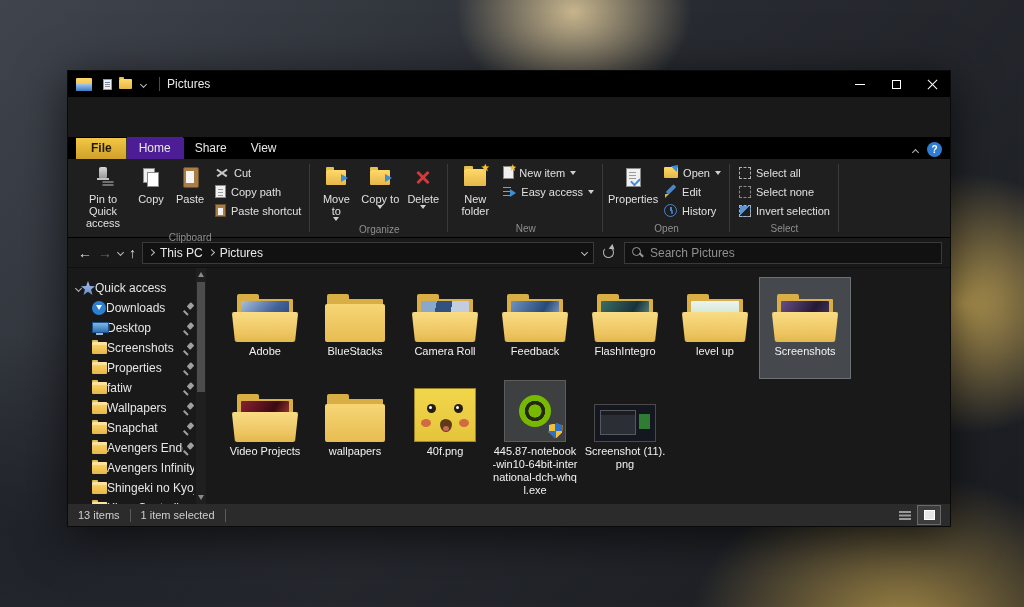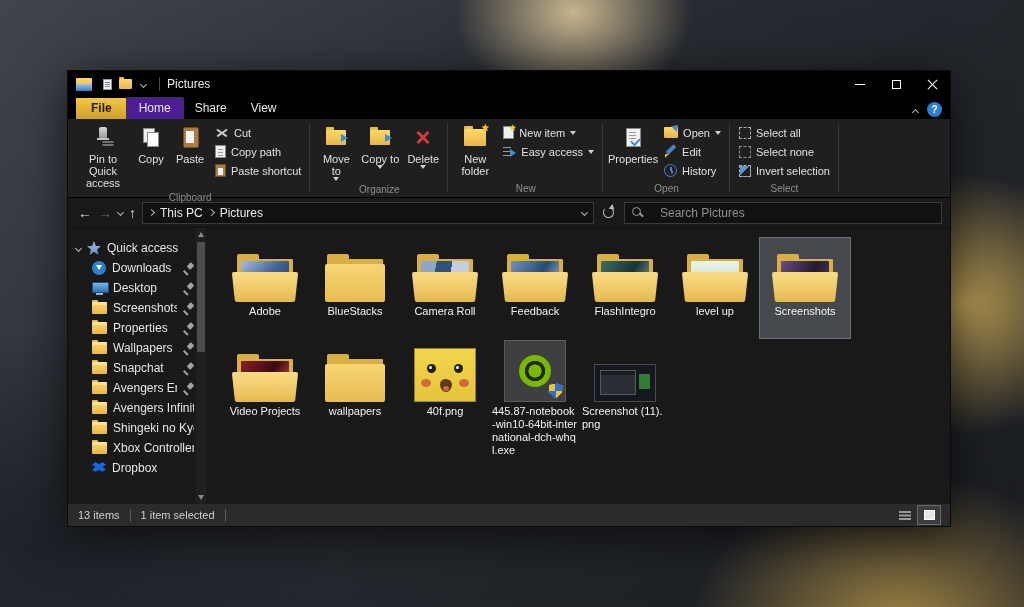--- a/index.html
+++ b/index.html
@@ -37,21 +37,21 @@
   .window-title { color:#e8e8e8; font-size:12px; }
   .caption { margin-left:auto; display:flex; height:26px; }
   .cap-btn { width:36px; height:26px; display:flex; align-items:center; justify-content:center; position:relative; }
   .glyph-min { width:10px; height:1px; background:#fff; }
   .glyph-max { width:9px; height:9px; border:1px solid #fff; }
   .glyph-close { position:relative; width:11px; height:11px; }
   .glyph-close::before,.glyph-close::after { content:""; position:absolute; left:-1px; top:5px; width:13px; height:1px; background:#fff; }
   .glyph-close::before { transform:rotate(45deg); }
   .glyph-close::after { transform:rotate(-45deg); }
   
-  .tabrow { height:22px; background:#000; display:flex; align-items:flex-end; flex-shrink:0; position:relative; }
+  .tabrow { height:22px; background:#000; display:flex; align-items:flex-end; flex-shrink:0; position:relative;margin-top:40px; }
   .tab-file { background:linear-gradient(#f3c744,#cfa02b); color:#241a00; font-weight:bold; padding:3px 15px 4px; margin-left:8px; }
   .tab { padding:3px 12px 4px; color:#e8e8e8; }
   .tab.active { background:#4c1d95; box-shadow:0 -1px 0 #3a3a3a, -1px 0 0 #3a3a3a, 1px 0 0 #3a3a3a; }
   .ribbon-collapse { position:absolute; right:32px; bottom:4px; }
   .help-btn { position:absolute; right:8px; bottom:2px; width:15px; height:15px; border-radius:50%; background:#2d7dd2; color:#fff; font-size:10px; font-weight:bold; display:flex; align-items:center; justify-content:center; }
   .help-btn::before { content:"?"; }
   
   .ribbon { height:79px; background:#1f1f1f; border-bottom:1px solid #000; display:flex; flex-shrink:0; padding-left:2px; }
   .rgroup { display:flex; flex-direction:column; position:relative; padding:1px 4px 0; }
   .rgroup::after { content:""; position:absolute; right:0; top:5px; bottom:5px; width:1px; background:#3a3a3a; }
@@ -115,30 +115,30 @@
   .navbar { height:30px; display:flex; align-items:center; padding:0 8px 0 10px; gap:6px; flex-shrink:0; background:#191919; border-bottom:1px solid #101010; }
   .nav-glyph { font-size:14px; line-height:1; color:#e0e0e0; }
   .nav-glyph.disabled { color:#6a6a6a; }
   .ic-up-arrow { font-size:14px; color:#e0e0e0; }
   .addressbar { flex:1.45; height:22px; background:#111; border:1px solid #3a3a3a; display:flex; align-items:center; padding:0 6px; gap:6px; min-width:0; }
   .crumb { color:#eaeaea; font-size:12px; white-space:nowrap; }
   .addr-caret { margin-left:auto; }
   .refresh-btn { width:18px; height:18px; position:relative; flex-shrink:0; }
   .ic-refresh { position:absolute; left:3px; top:3px; width:11px; height:11px; border:1.5px solid #b8b8b8; border-radius:50%; border-top-color:transparent; }
   .ic-refresh::after { content:""; position:absolute; right:-2px; top:-3px; width:0; height:0; border-left:5px solid #b8b8b8; border-top:3px solid transparent; border-bottom:3px solid transparent; transform:rotate(40deg); }
-  .searchbar { flex:1; height:22px; background:#111; border:1px solid #3a3a3a; display:flex; align-items:center; padding:0 7px; gap:16px; }
+  .searchbar { flex:1; height:22px; background:#111; border:1px solid #3a3a3a; display:flex; align-items:center; padding:0 7px; gap:6px; }
   .ic-search { width:12px; height:12px; position:relative; flex-shrink:0; }
   .ic-search::before { content:""; position:absolute; left:0; top:0; width:7px; height:7px; border:1.5px solid #9a9a9a; border-radius:50%; }
   .ic-search::after { content:""; position:absolute; left:7px; top:7px; width:5px; height:1.5px; background:#9a9a9a; transform:rotate(45deg); }
   .searchbar input { background:transparent; border:none; outline:none; color:#cfcfcf; font-size:12px; width:100%; font-family:inherit; }
   .searchbar input::placeholder { color:#8f8f8f; }
   
   .main { flex:1; display:flex; overflow:hidden; }
   .sidebar { width:138px; flex-shrink:0; position:relative; padding-top:10px; overflow:hidden; }
-  .side-row { height:20px; display:flex; align-items:center; gap:6px; padding-left:24px; padding-right:12px; font-size:12px; color:#e6e6e6; }
+  .side-row { height:20px; display:flex; align-items:center; padding-left:24px; padding-right:12px; font-size:12px; color:#e6e6e6; }
   .side-row.qa { padding-left:8px; font-size:12px; }
   .side-label { overflow:hidden; white-space:nowrap; flex:1; }
   .ic-star { width:14px; height:14px; background:linear-gradient(#a8c0e8,#6a8cc8); clip-path:polygon(50% 0,63% 35%,100% 38%,72% 60%,82% 100%,50% 76%,18% 100%,28% 60%,0 38%,37% 35%); flex-shrink:0; }
   .ic-folder-s { width:15px; height:12px; background:linear-gradient(#ffd968,#e6b64a); border-radius:1px; position:relative; flex-shrink:0; }
   .ic-folder-s::before { content:""; position:absolute; top:-2.5px; left:0; width:6px; height:2.5px; background:#e6c04e; border-radius:1px 1px 0 0; }
   .ic-folder-s::after { content:""; position:absolute; top:0; left:0; right:0; height:3px; background:rgba(255,255,255,.35); }
   .ic-monitor { width:15px; height:13px; position:relative; flex-shrink:0; }
   .ic-monitor::before { content:""; position:absolute; left:0; top:0; width:15px; height:9px; background:linear-gradient(#7db8e8,#2f6fb0); border:1px solid #1d4f86; }
   .ic-monitor::after { content:""; position:absolute; left:4px; bottom:0; width:7px; height:2px; background:#9ab4cc; }
   .ic-download { width:14px; height:14px; border-radius:50%; background:#2f7fd0; position:relative; flex-shrink:0; }
@@ -149,21 +149,21 @@
   .pin::after { content:""; position:absolute; left:0; bottom:0; width:6px; height:1.5px; background:#b8b8b8; transform:rotate(45deg); }
   .side-scroll { position:absolute; right:0; top:0; bottom:0; width:10px; background:#1f1f1f; }
   .ss-up,.ss-down { position:absolute; left:2px; width:0; height:0; border-left:3px solid transparent; border-right:3px solid transparent; }
   .ss-up { top:4px; border-bottom:5px solid #8a8a8a; }
   .ss-down { bottom:4px; border-top:5px solid #8a8a8a; }
   .ss-thumb { position:absolute; left:1px; top:14px; width:8px; height:110px; background:#4d4d4d; }
   .content { flex:1; padding:10px 0 0 14px; overflow:hidden; }
   .grid-row { display:flex; }
   .cell { width:90px; min-height:100px; display:flex; flex-direction:column; align-items:center; padding-top:2px; }
   .iconwrap { height:62px; display:flex; align-items:flex-end; justify-content:center; }
-  .cell-label { margin-top:3px; font-size:11px; line-height:13px; color:#f2f2f2; max-width:86px; word-break:break-all; }
+  .cell-label { margin-top:3px; font-size:11px; line-height:13px; color:#f2f2f2; text-align:center; max-width:86px; word-break:break-all; }
   .cell.selected { background:#45484d; outline:1px solid #6d7075; }
   
   .folder { position:relative; width:60px; height:48px; }
   .f-tab { position:absolute; top:0; left:2px; width:22px; height:7px; background:#d9ae45; border-radius:2px 2px 0 0; }
   .f-back { position:absolute; top:5px; left:2px; right:2px; bottom:1px; background:#d9ae45; border-radius:1px; }
   .f-cont { position:absolute; top:7px; left:6px; right:6px; height:26px; border-radius:1px; }
   .f-front { position:absolute; left:0; right:0; bottom:0; height:28px; border-radius:2px; background:linear-gradient(180deg,#f9dc84 0%,#edc45f 70%,#e2b74e 100%); transform:perspective(70px) rotateX(-14deg); transform-origin:50% 100%; }
   .folder.closed .f-front { height:38px; transform:none; background:linear-gradient(180deg,#f6d674,#e8bc52); }
   .fc-adobe   { background:linear-gradient(135deg,#a8c0dc,#44639c 55%,#27406e); }
   .fc-camera  { background:linear-gradient(100deg,#8aa8cc 0 30%,#31517f 30% 60%,#c2cde0 60% 100%); }
@@ -428,20 +428,25 @@
         <span class="side-label">Screenshots</span>
         <span class="pin"></span>
       </div>
       <div class="side-row">
         <span class="ic-folder-s"></span>
         <span class="side-label">Properties</span>
         <span class="pin"></span>
       </div>
       <div class="side-row">
         <span class="ic-folder-s"></span>
+        <span class="side-label">fatiw</span>
+        <span class="pin"></span>
+      </div>
+      <div class="side-row">
+        <span class="ic-folder-s"></span>
         <span class="side-label">Wallpapers</span>
         <span class="pin"></span>
       </div>
       <div class="side-row">
         <span class="ic-folder-s"></span>
         <span class="side-label">Snapchat</span>
         <span class="pin"></span>
       </div>
       <div class="side-row">
         <span class="ic-folder-s"></span>

